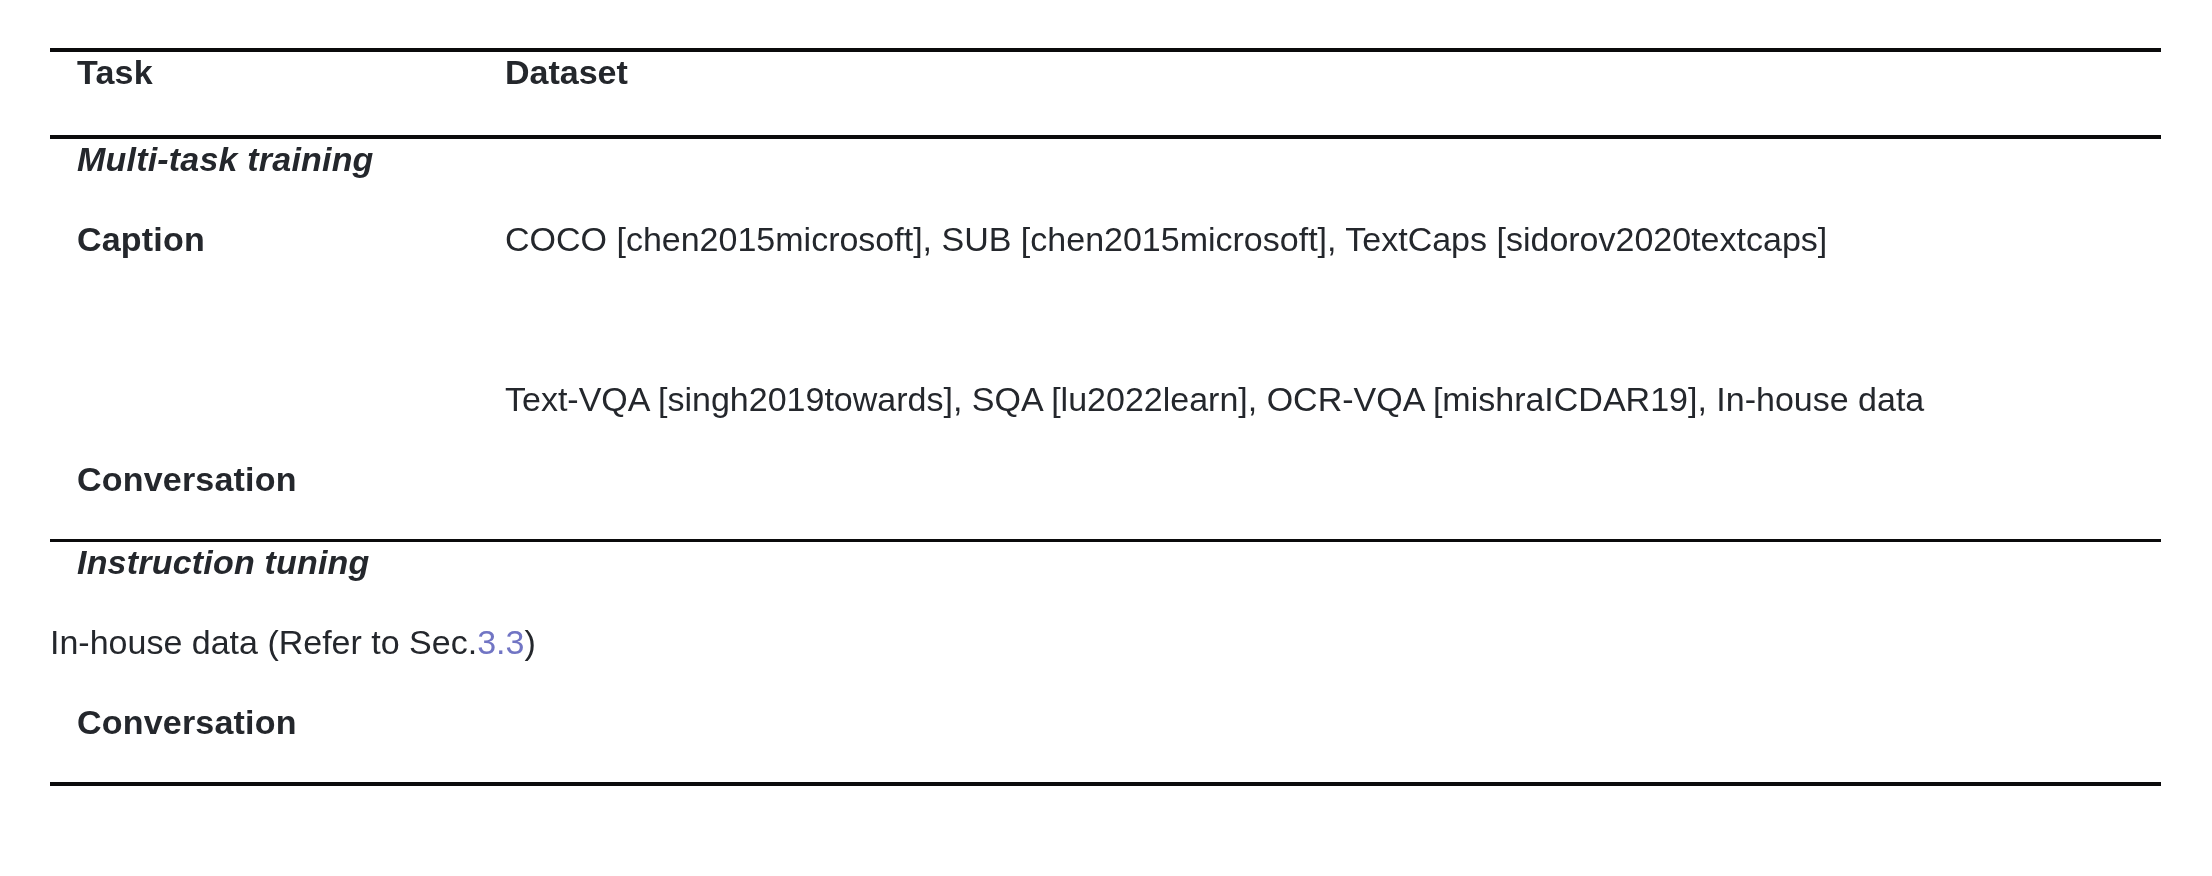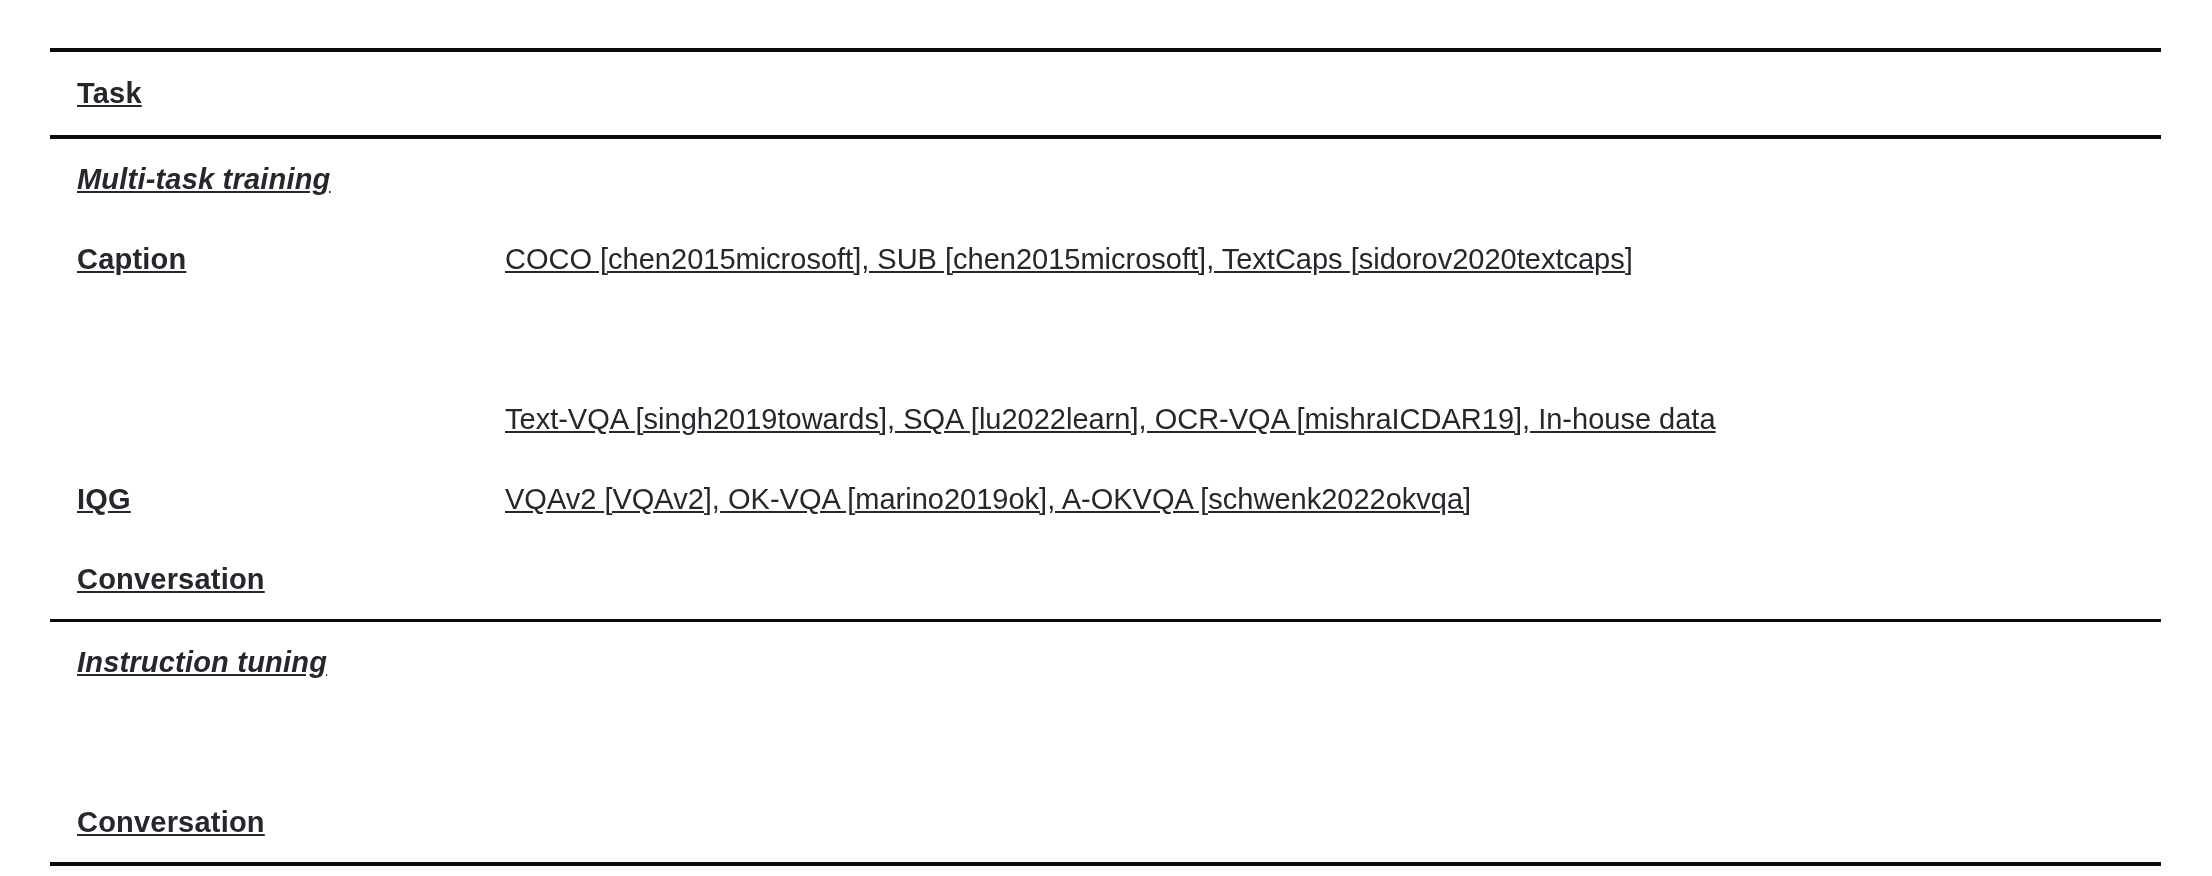--- a/index.html
+++ b/index.html
@@ -19,25 +19,24 @@
   }
   .rule {
     width: 100%;
     background: #0b0b0c;
     border: none;
   }
   .rule.thick { height: 4px; }
   .rule.mid { height: 3px; }
   .row {
     display: flex;
-    align-items: center;
+    align-items: flex-start;
     height: 80px;
-    font-size: 29px;
+    font-size: 34px;
     line-height: 1.2;
-    text-decoration: underline;
   }
   .row.header-row { height: 83px; }
   .col-task {
     width: 455px;
     padding-left: 27px;
     flex-shrink: 0;
     font-weight: bold;
     letter-spacing: 0.2px;
   }
   .col-dataset {
@@ -62,20 +61,21 @@
 </style>
 </head>
 <body>
 
 <div class="table-wrap">
 
   <div class="rule thick"></div>
 
   <div class="row header-row">
     <div class="col-task">Task</div>
+    <div class="col-dataset">Dataset</div>
   </div>
 
   <div class="rule thick"></div>
 
   <div class="row section-title-row">
     <div class="col-task">Multi-task training</div>
   </div>
 
   <div class="row">
     <div class="col-task">Caption</div>
@@ -83,36 +83,35 @@
   </div>
 
   <div class="row">
   </div>
 
   <div class="row">
     <div class="col-task"></div>
     <div class="col-dataset">Text-VQA [singh2019towards], SQA [lu2022learn], OCR-VQA [mishraICDAR19], In-house data</div>
   </div>
 
-  <div class="row">
-    <div class="col-task">IQG</div>
-    <div class="col-dataset">VQAv2 [VQAv2], OK-VQA [marino2019ok], A-OKVQA [schwenk2022okvqa]</div>
-  </div>
 
   <div class="row">
     <div class="col-task">Conversation</div>
   </div>
 
   <div class="rule mid"></div>
 
   <div class="row section-title-row">
     <div class="col-task">Instruction tuning</div>
   </div>
 
   <div class="row">
+    <div class="col-dataset">
+      <span>In-house data (Refer to Sec.</span><span class="sec-link">3.3</span><span>)</span>
+    </div>
   </div>
 
   <div class="row">
     <div class="col-task">Conversation</div>
   </div>
 
   <div class="rule thick"></div>
 
 </div>
 

